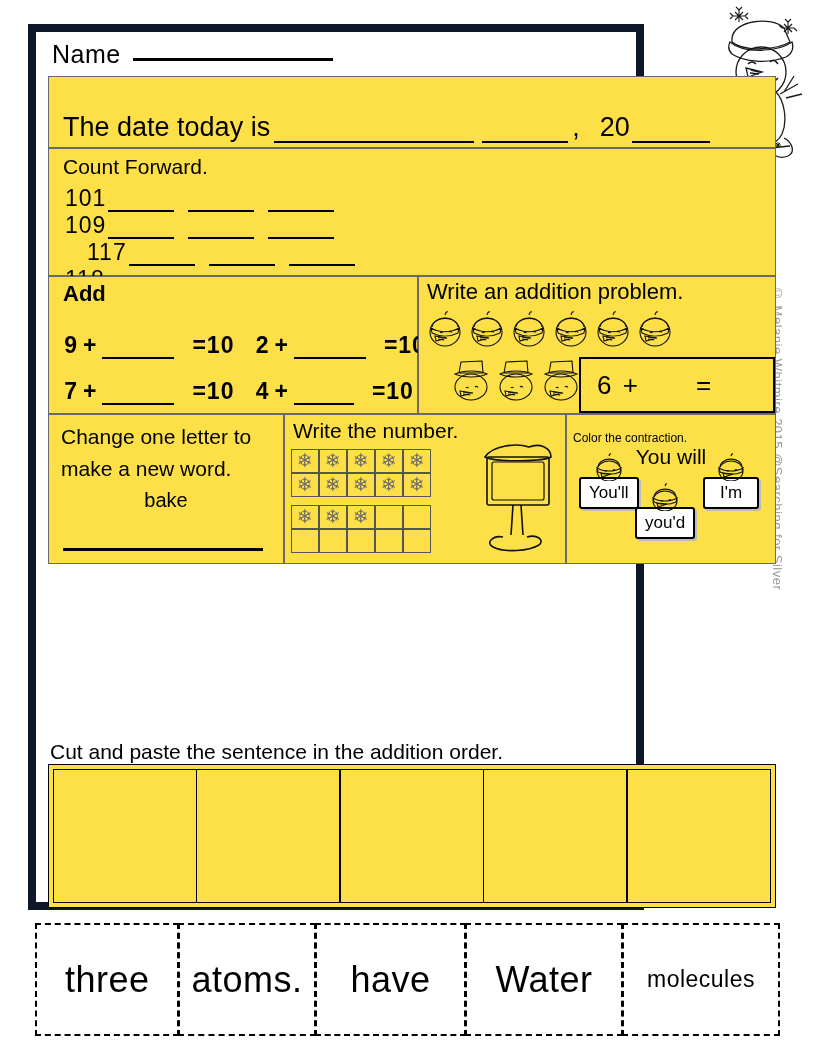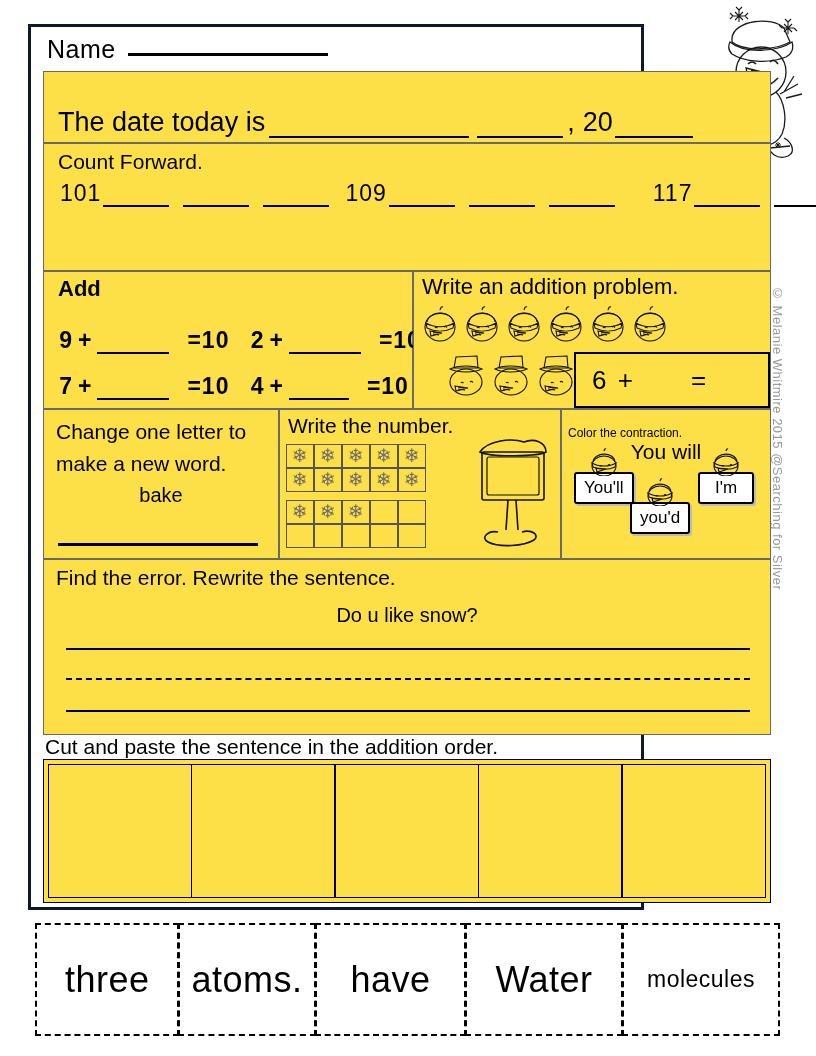--- a/index.html
+++ b/index.html
@@ -10,21 +10,21 @@
     color: #000;
     overflow: hidden;
   }
   .page { position: relative; width: 816px; height: 1056px; }
 
   
   .frame {
     position: absolute;
     left: 28px; top: 24px;
     width: 616px; height: 886px;
-    border: 3px solid #0f172a;
+    border: 8px solid #0f172a;
     background: #fff;
   }
 
   
   .name-row {
     position: absolute; left: 0; top: 0;
     width: 100%; height: 44px;
     display: flex; align-items: center;
     padding-left: 16px;
   }
@@ -46,21 +46,21 @@
   .ul { display: inline-block; border-bottom: 2.5px solid #000; height: 22px; }
   .ul-long { width: 200px; margin: 0 4px; }
   .ul-mid  { width: 86px; margin: 0 4px; }
   .ul-short{ width: 78px; margin-left: 2px; }
 
   
   .count-box { left: 12px; top: 116px; width: 728px; height: 128px; }
   .count-title { position: absolute; left: 14px; top: 6px; font-size: 21px; }
   .count-grid {
     position: absolute; left: 0; top: 36px; width: 100%;
-    display: grid; grid-template-columns: 1fr 1fr 1fr 1fr; row-gap: 6px;
+    display: grid; grid-template-columns: 1fr; row-gap: 0;
   }
   .count-cell { display: flex; align-items: flex-end; font-size: 23px; padding-left: 16px; }
   .count-cell.indent { padding-left: 38px; }
   .count-cell .seed { margin-right: 2px; letter-spacing: 1px; }
   .blankline { display: inline-block; height: 20px; border-bottom: 2.5px solid #000; }
   .bl-a { width: 66px; }
   .bl-gap { width: 14px; display: inline-block; }
 
   
   .add-box { left: 12px; top: 244px; width: 370px; height: 138px; font-weight: bold; }
@@ -211,21 +211,21 @@
       <span class="name-label">Name</span>
       <span class="name-line"></span>
     </div>
 
     <div class="box date-box">
       <div class="date-inner">
         <span>The date today is</span>
         <span class="ul ul-long"></span>
         <span class="ul ul-mid"></span>
         <span>,</span>
-        <span style="margin-left:8px">20</span>
+        <span style="margin-left:20px">20</span>
         <span class="ul ul-short"></span>
       </div>
     </div>
 
     <div class="box count-box">
       <div class="count-title">Count Forward.</div>
       <div class="count-grid">
         <div class="count-cell">
           <span class="seed">101</span>
           <span class="blankline bl-a"></span>
@@ -517,27 +517,20 @@
               <path d="M10 17 C16 21 28 21 34 17 L33 21 C27 24 17 24 11 21 Z"></path>
               <path d="M22 5 q1 -3 2 -2"></path>
               <path d="M14 22 l10 1 l-9 3 Z"></path>
               <path d="M18 20 q1 -1 2 0 M26 19 q1 -1 2 0"></path>
             </g>
           </svg>
         <div class="plate">I'm</div>
       </div>
     </div>
 
-    <div class="box err-box">
-      <div class="err-title">Find the error. Rewrite the sentence.</div>
-      <div class="err-sent">Do u like snow?</div>
-      <div class="wline wl-solid wl1"></div>
-      <div class="wline wl-dash wl2"></div>
-      <div class="wline wl-solid wl3"></div>
-    </div>
 
     <div class="cp-title">Cut and paste the sentence in the addition order.</div>
     <div class="box cp-box">
       <div class="cp-grid">
         <div class="cp-cell"></div>
         <div class="cp-cell"></div>
         <div class="cp-cell"></div>
         <div class="cp-cell"></div>
         <div class="cp-cell"></div>
       </div>

